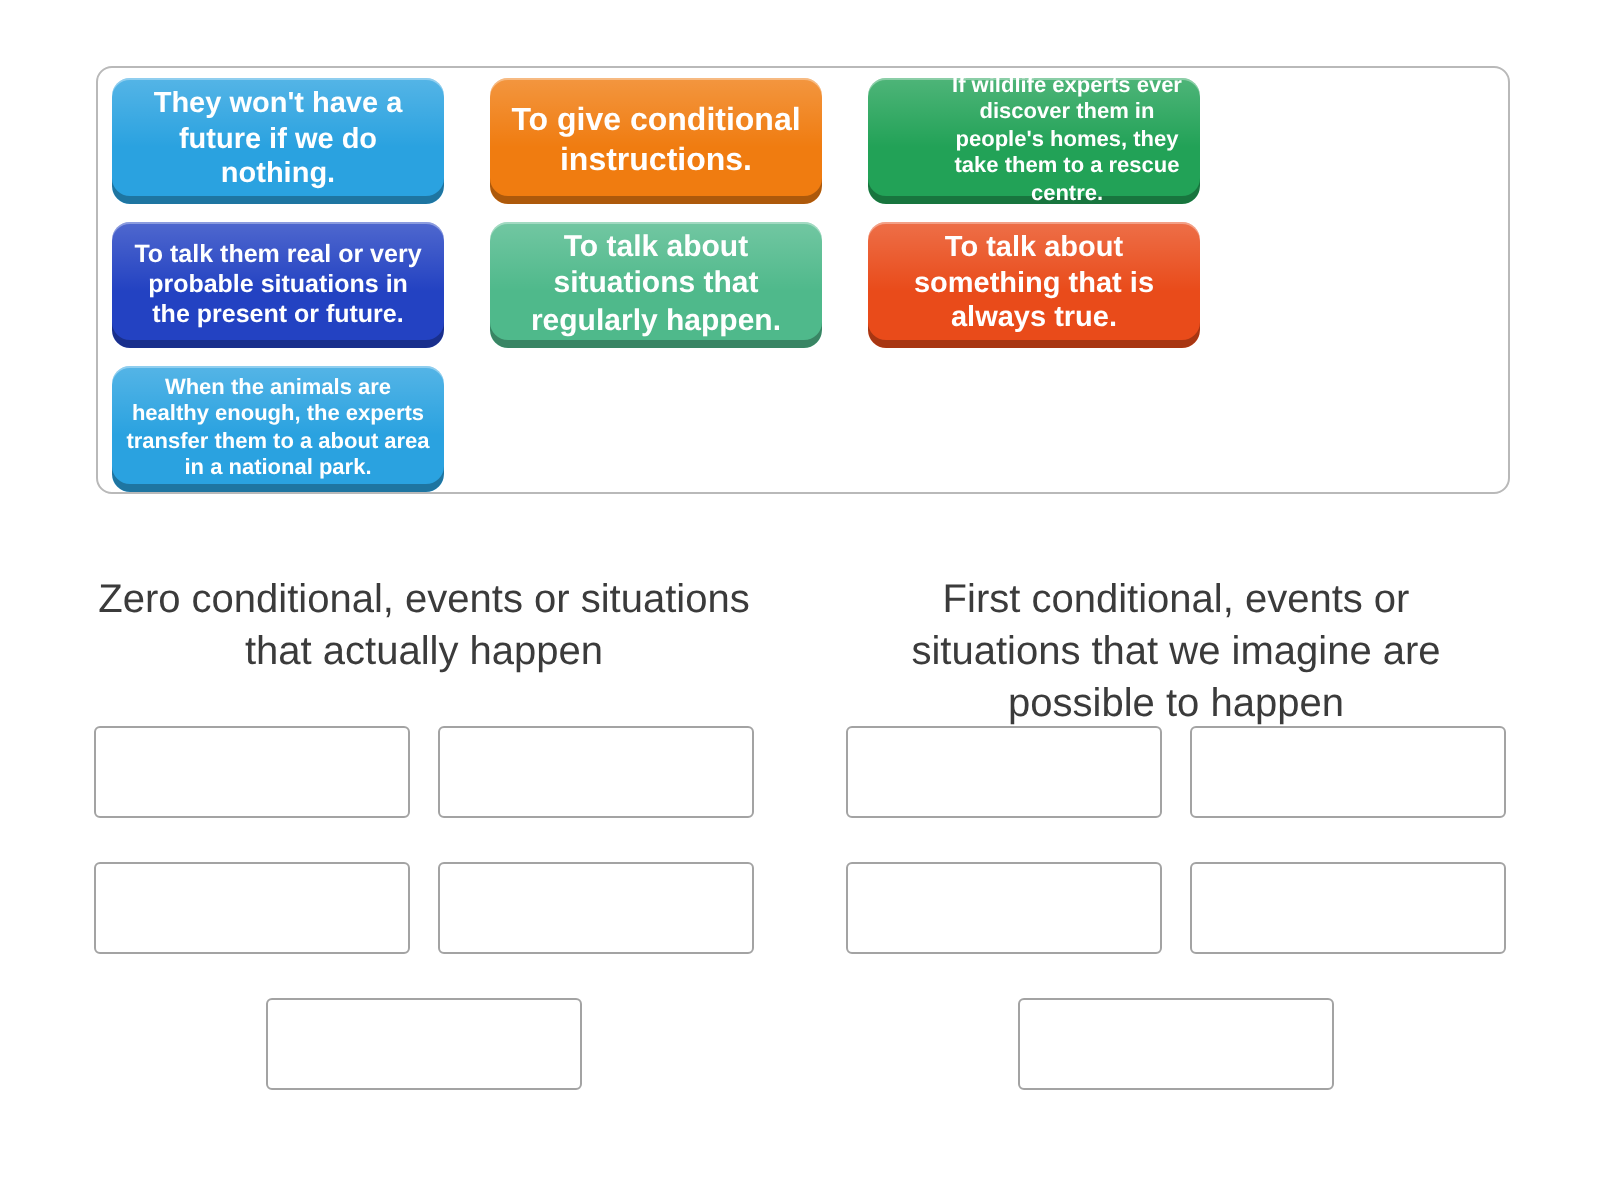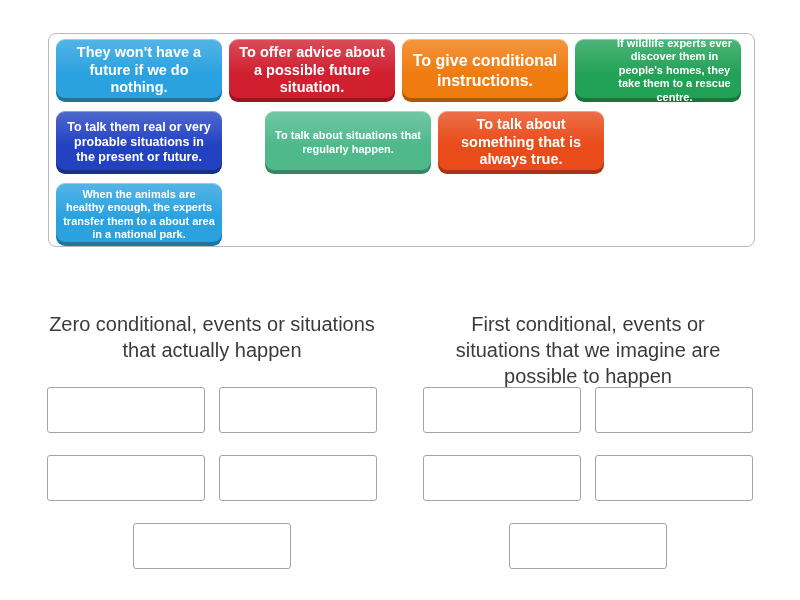--- a/index.html
+++ b/index.html
@@ -6,35 +6,35 @@
   body{
     position:relative;width:800px;height:600px;overflow:hidden;
     font-family:"Liberation Sans","DejaVu Sans",sans-serif;
   }
   
   .tray{
     position:absolute;left:48px;top:33px;width:707px;height:214px;
     box-sizing:border-box;background:#ffffff;
     border:1px solid #b9b9b9;border-radius:8px;
     padding:5px 7px;display:flex;flex-wrap:wrap;
-    gap:9px 7px;align-content:flex-start;
+    gap:9px 23px;align-content:flex-start;
   }
   .tile{
     width:166px;height:63px;box-sizing:border-box;
     border-radius:9px;color:#ffffff;font-weight:bold;
     display:flex;align-items:center;justify-content:center;
     text-align:center;padding:4px 7px;cursor:grab;
     background-image:linear-gradient(rgba(255,255,255,.20),rgba(255,255,255,0) 55%);
     box-shadow:inset 0 -4px 0 rgba(0,0,0,.28), inset 0 1px 0 rgba(255,255,255,.35);
     line-height:1.22;
   }
   
   .groups{
     position:absolute;left:0;top:287px;width:800px;
-    display:flex;justify-content:center;gap:44px;margin-top:24px;
+    display:flex;justify-content:center;gap:44px;
   }
   .group{width:332px;display:flex;flex-direction:column;align-items:center;}
   .group-title{
     margin:0;height:76px;box-sizing:border-box;
     font-size:20px;line-height:26px;font-weight:normal;
     color:#3b3b3b;text-align:center;
   }
   .group:nth-child(2) .group-title{max-width:278px;}
   .slot-grid{
     display:flex;flex-wrap:wrap;justify-content:center;
@@ -43,25 +43,24 @@
   .slot{
     width:158px;height:46px;box-sizing:border-box;
     background:#ffffff;border:1px solid #a3a3a3;border-radius:3px;
   }
 </style>
 </head>
 <body>
 
 <div class="tray" id="tray">
     <div class="tile" style="background-color: rgb(42, 162, 224); font-size: 14.5px;">They won't have a future if we do nothing.</div>
-    <div class="tile" style="background-color: rgb(208, 32, 48); font-size: 14.5px;">To offer advice about a possible future situation.</div>
     <div class="tile" style="background-color: rgb(240, 124, 16); font-size: 16px;">To give conditional instructions.</div>
     <div class="tile" style="background-color: rgb(34, 162, 87); font-size: 11px; padding-left: 40px;">If wildlife experts ever discover them in people's homes, they take them to a rescue centre.</div>
     <div class="tile" style="background-color: rgb(35, 66, 194); font-size: 12.5px;">To talk them real or very probable situations in the present or future.</div>
-    <div class="tile" style="background-color: rgb(79, 185, 139); font-size: 11px; margin-left: 36px;">To talk about situations that regularly happen.</div>
+    <div class="tile" style="background-color: rgb(79, 185, 139); font-size: 15px;">To talk about situations that regularly happen.</div>
     <div class="tile" style="background-color: rgb(233, 75, 26); font-size: 14.5px;">To talk about something that is always true.</div>
     <div class="tile" style="background-color: rgb(42, 162, 224); font-size: 11px;">When the animals are healthy enough, the experts transfer them to a about area in a national park.</div>
   </div>
 
 <div class="groups">
   <section class="group">
     <h2 class="group-title">Zero conditional, events or situations that actually happen</h2>
     <div class="slot-grid">
         <div class="slot"></div>
         <div class="slot"></div>

